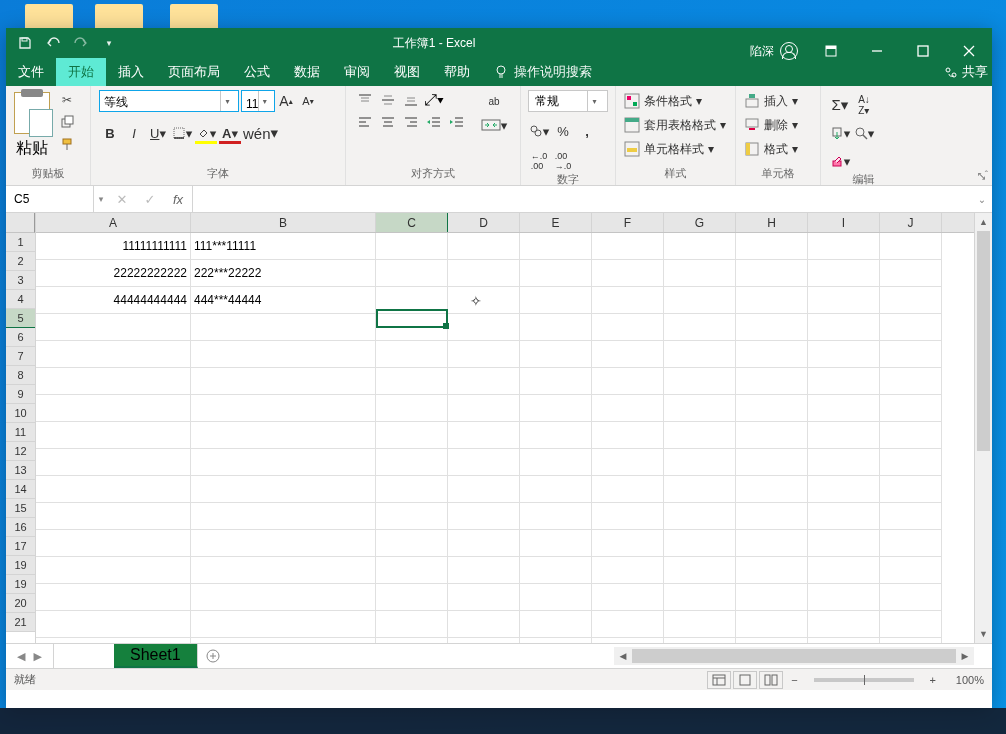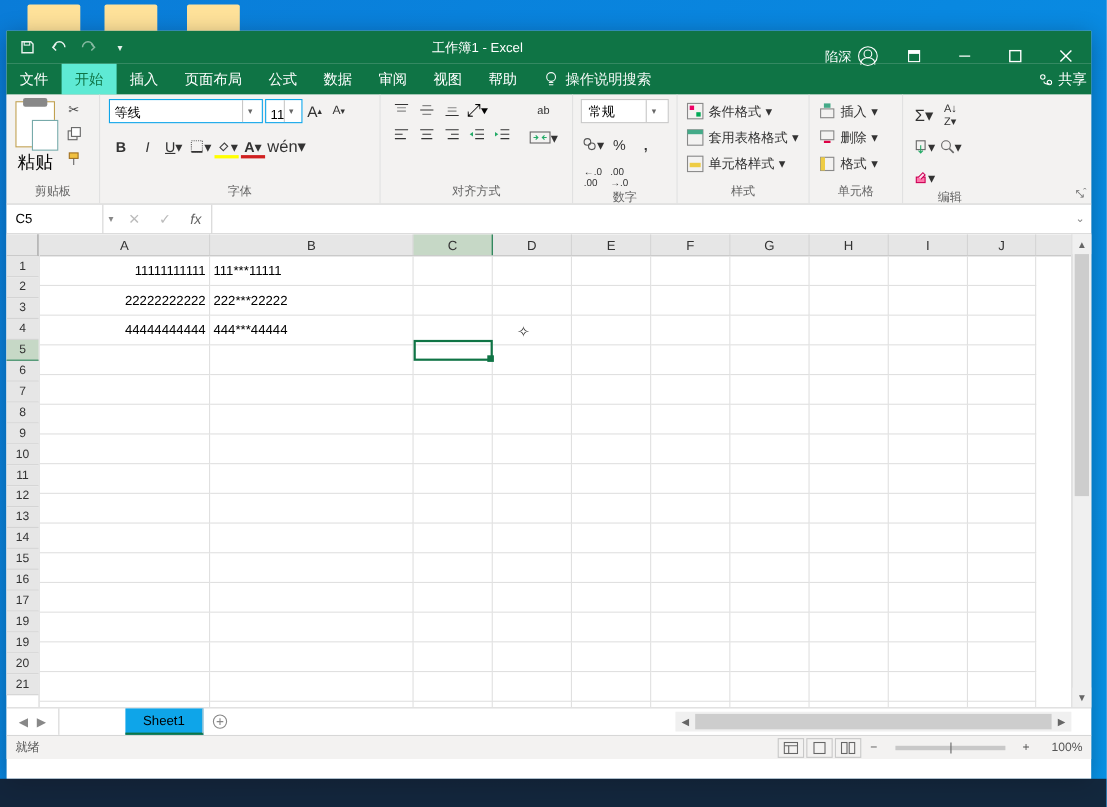--- a/index.html
+++ b/index.html
@@ -67,21 +67,21 @@
 .drow{height:27px;display:flex;}
 .cell{border-right:1px solid #e0e0e0;border-bottom:1px solid #e0e0e0;font-size:12px;padding:0 3px;display:flex;align-items:center;overflow:hidden;white-space:nowrap;}
 .cell.ra{justify-content:flex-end;}
 .selcell{position:absolute;border:2px solid #0f7445;pointer-events:none;}
 .selcell::after{content:"";position:absolute;width:6px;height:6px;background:#0f7445;right:-3px;bottom:-3px;}
 .vscroll{width:18px;background:#f0f0f0;border-left:1px solid #d4d4d4;position:relative;}
 .vsbtn{height:18px;background:#f0f0f0;display:flex;align-items:center;justify-content:center;font-size:9px;color:#666;}
 .vthumb{position:absolute;top:18px;left:2px;right:2px;height:220px;background:#cdcdcd;}
 .sheettabs{height:25px;background:#fff;border-top:1px solid #d4d4d4;display:flex;align-items:stretch;position:relative;}
 .stnav{width:48px;border-right:1px solid #d4d4d4;display:flex;align-items:center;justify-content:center;gap:8px;color:#888;font-size:11px;}
-.stab{padding:0 16px;border-right:1px solid #d4d4d4;border-bottom:2px solid #0f7445;background:#0ea5e9;font-size:12px;display:flex;align-items:center;}
+.stab{padding:0 16px;border-right:1px solid #d4d4d4;border-bottom:2px solid #0f7445;background:#15803d;font-size:16px;display:flex;align-items:center;}
 .stadd{width:30px;display:flex;align-items:center;justify-content:center;color:#666;}
 .hscroll{position:absolute;right:18px;top:3px;width:360px;height:18px;background:#f0f0f0;display:flex;}
 .hsbtn{width:18px;display:flex;align-items:center;justify-content:center;font-size:9px;color:#666;}
 .hthumb{flex:1;background:#cdcdcd;margin:2px 0;}
 .status{height:22px;background:#f3f2f1;border-top:1px solid #d4d4d4;display:flex;align-items:center;font-size:11px;color:#555;padding:0 8px;}
 .sright{margin-left:auto;display:flex;align-items:center;gap:2px;}
 .vbtn{width:24px;height:18px;border:1px solid #c8c8c8;display:flex;align-items:center;justify-content:center;font-size:10px;}
 .zslider{width:100px;height:4px;background:#c8c8c8;margin:0 8px;position:relative;}
 .zslider::after{content:"";position:absolute;width:1px;height:10px;background:#666;left:50%;top:-3px;}
 .cursor{position:absolute;left:470px;top:293px;font-size:14px;color:#333;}

